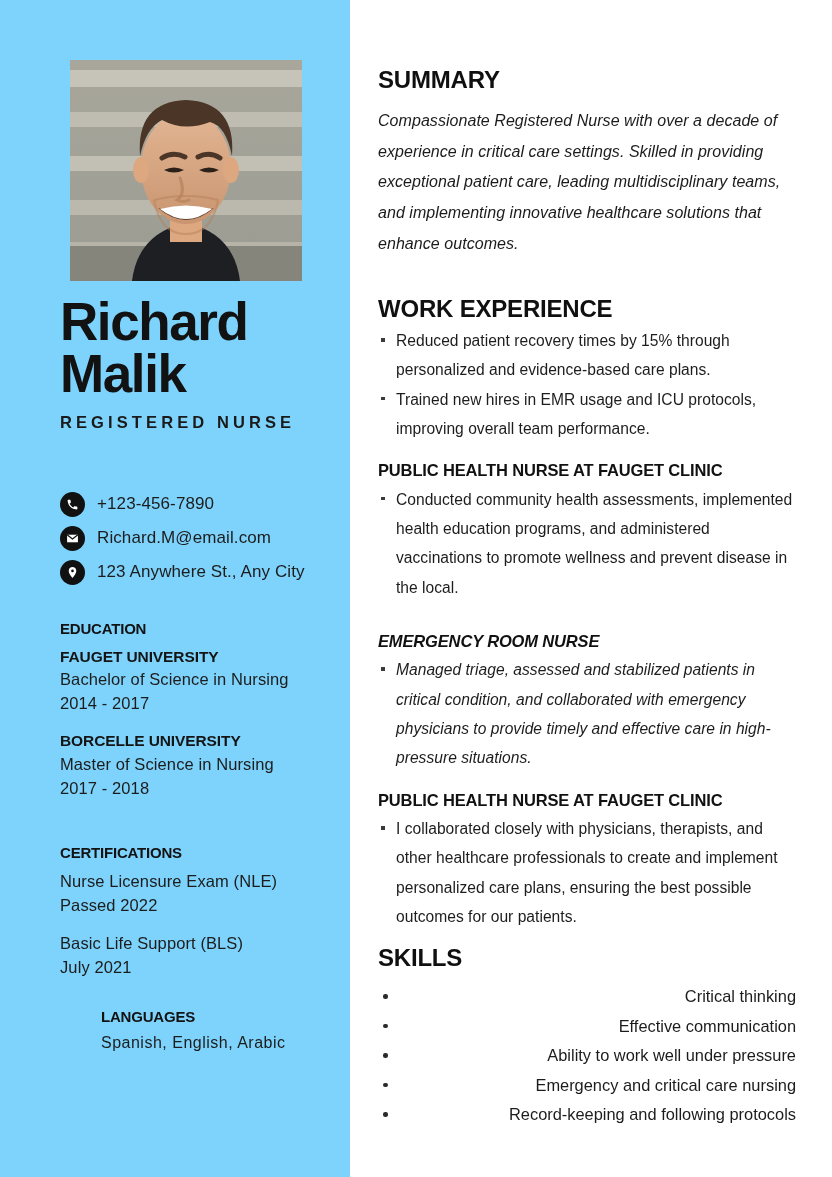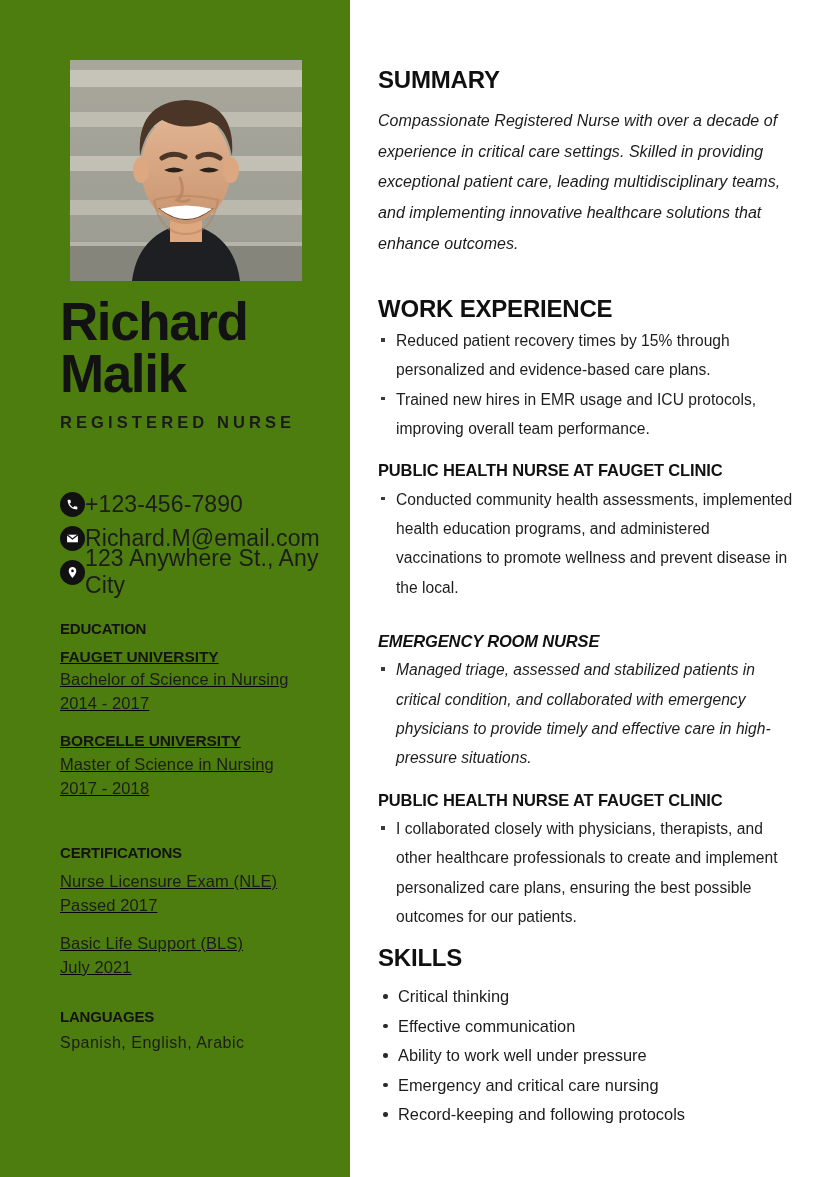--- a/index.html
+++ b/index.html
@@ -13,21 +13,21 @@
     position: relative;
     width: 832px; height: 1177px;
     background: #ffffff;
     overflow: hidden;
   }
   
   .sidebar {
     position: absolute;
     left: 0; top: 0;
     width: 350px; height: 1177px;
-    background: #4d7c0f;
+    background: #7dd3fc;
   }
   .photo {
     position: absolute;
     left: 70px; top: 60px;
     width: 232px; height: 221px;
     overflow: hidden;
     background: #8d8f88;
   }
   .photo svg { display: block; width: 232px; height: 221px; }
 
@@ -57,34 +57,35 @@
     width: 25px; height: 25px;
     border-radius: 50%;
     background: #111111;
     display: flex;
     align-items: center;
     justify-content: center;
     flex: 0 0 25px;
   }
   .cicon svg { display: block; }
   .ctext {
-    font-size: 23px;
+    margin-left: 12px;
+    font-size: 17px;
     color: #1c1c1c;
     letter-spacing: 0.1px;
   }
 
   .side-section { position: absolute; left: 60px; width: 285px; }
   .side-h {
     font-size: 15px;
     font-weight: 700;
     letter-spacing: -0.2px;
     color: #121212;
     margin-bottom: 9px;
   }
-  .entry { margin-bottom: 14px; text-decoration: underline; }
+  .entry { margin-bottom: 14px; }
   .entry-title {
     font-size: 15.5px;
     font-weight: 700;
     color: #141414;
     letter-spacing: -0.1px;
     line-height: 1.45;
   }
   .entry-line {
     font-size: 16.5px;
     color: #1c1c1c;
@@ -131,21 +132,21 @@
     color: #1d1d1d;
     letter-spacing: 0.02px;
   }
   ul.bullets li::before {
     content: "";
     position: absolute;
     left: 3px; top: 12px;
     width: 3.5px; height: 3.5px;
     background: #3a3a3a;
   }
-  ul.skills { list-style: none; margin-top: 10px; }
+  ul.skills { list-style: none; margin-top: 10px; text-align: right; }
   ul.skills li {
     position: relative;
     padding-left: 20px;
     font-size: 16.4px;
     line-height: 1.8;
     color: #1c1c1c;
   }
   ul.skills li::before {
     content: "";
     position: absolute;
@@ -248,29 +249,29 @@
         <div class="entry-title">BORCELLE UNIVERSITY</div>
         <div class="entry-line">Master of Science in Nursing</div>
         <div class="entry-line">2017 - 2018</div>
       </div>
     </div>
 
     <div class="side-section" style="top:844px;">
       <div class="side-h">CERTIFICATIONS</div>
       <div class="entry">
         <div class="entry-line">Nurse Licensure Exam (NLE)</div>
-        <div class="entry-line">Passed 2017</div>
+        <div class="entry-line">Passed 2022</div>
       </div>
       <div class="entry">
         <div class="entry-line">Basic Life Support (BLS)</div>
         <div class="entry-line">July 2021</div>
       </div>
     </div>
 
-    <div class="side-section" style="top:1008px;">
+    <div class="side-section" style="top:1008px;margin-left:41px;">
       <div class="side-h">LANGUAGES</div>
       <div class="lang-line">Spanish, English, Arabic</div>
     </div>
   </div>
 
   <div class="main">
 
     <div class="main-section" style="top:66px;">
       <div class="main-h">SUMMARY</div>
       <div class="summary-text">Compassionate Registered Nurse with over a decade of experience in critical care settings. Skilled in providing exceptional patient care, leading multidisciplinary teams, and implementing innovative healthcare solutions that enhance outcomes.</div>

